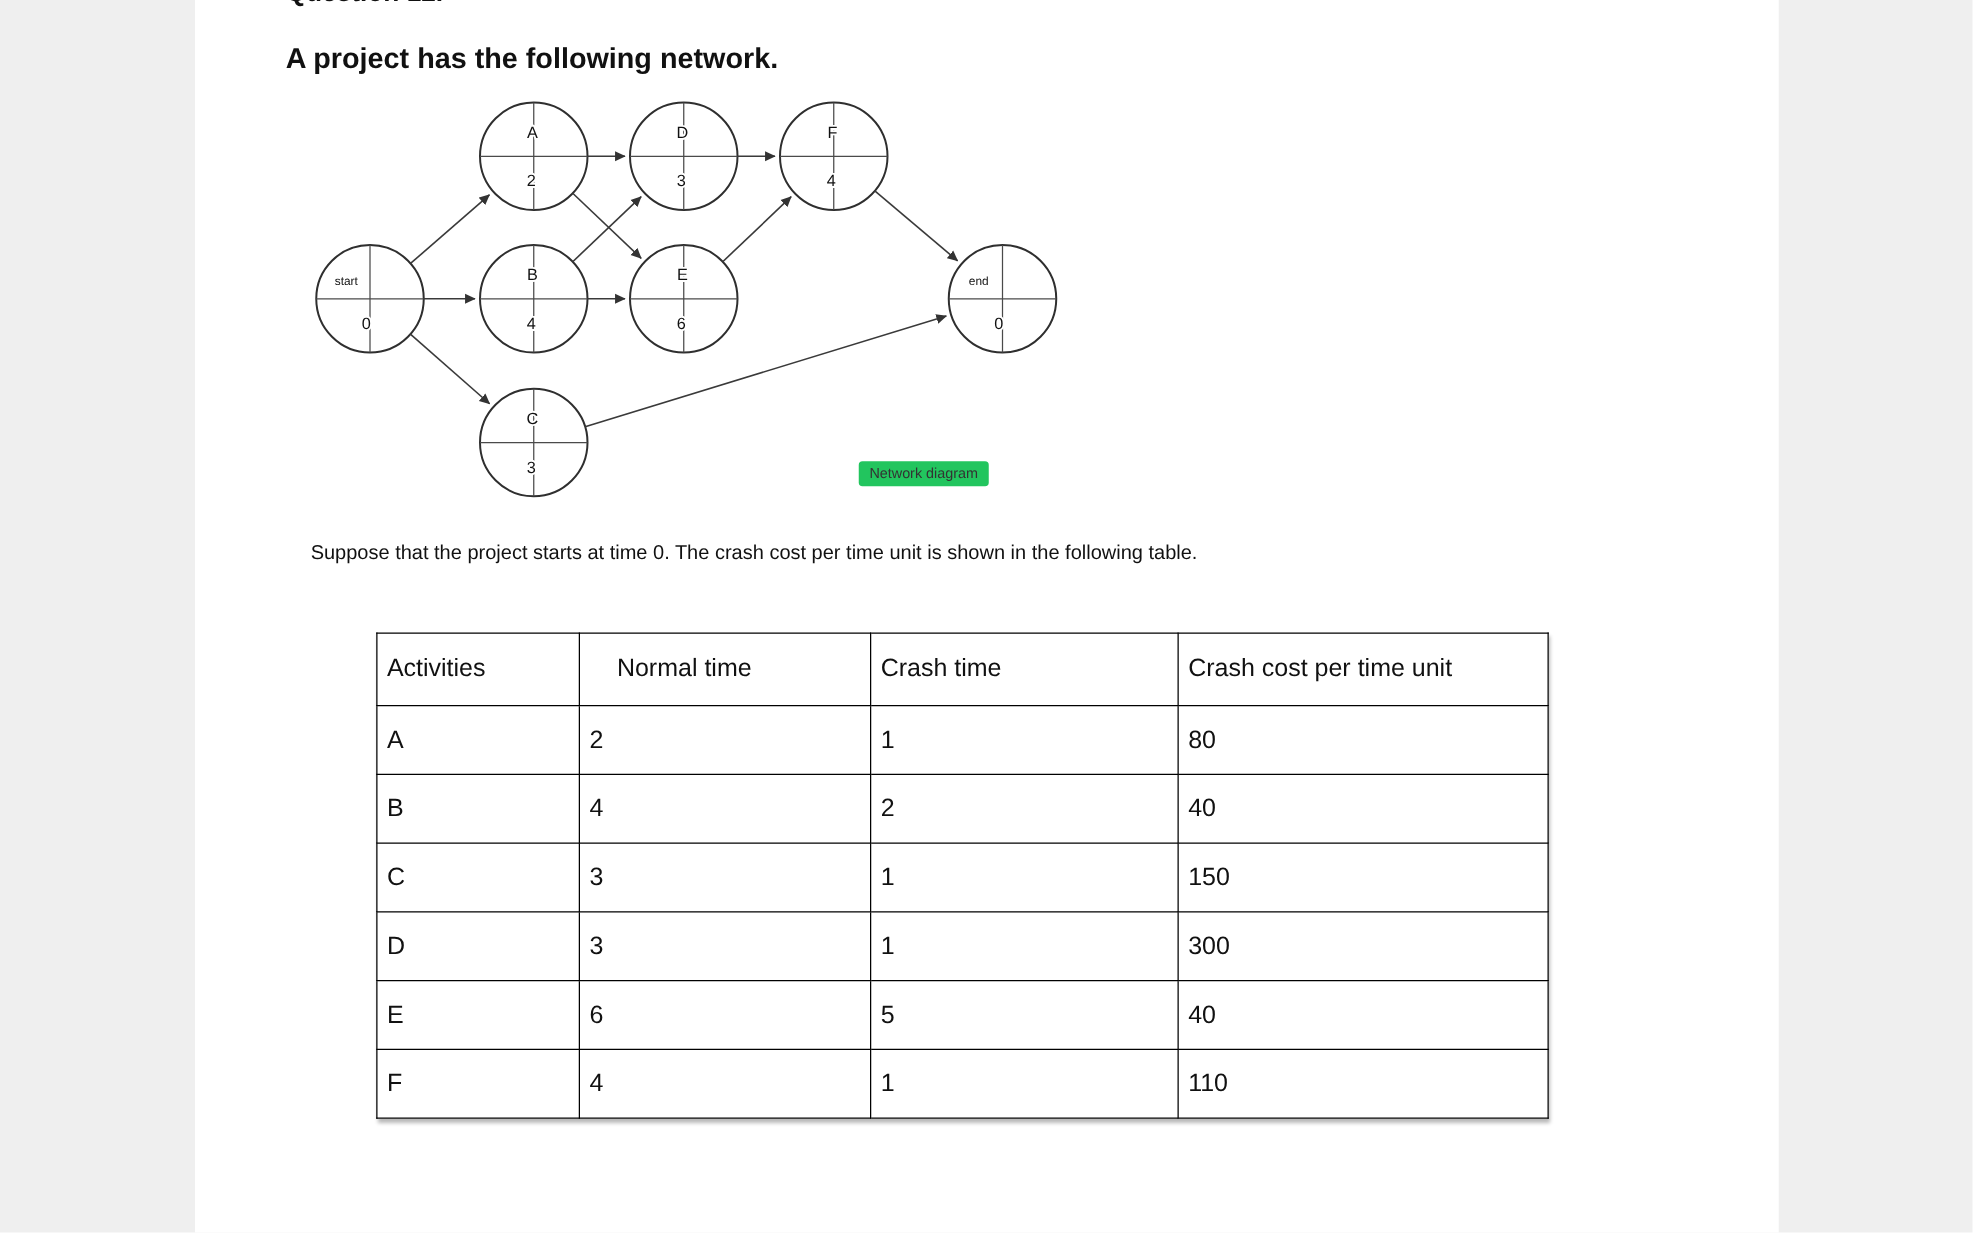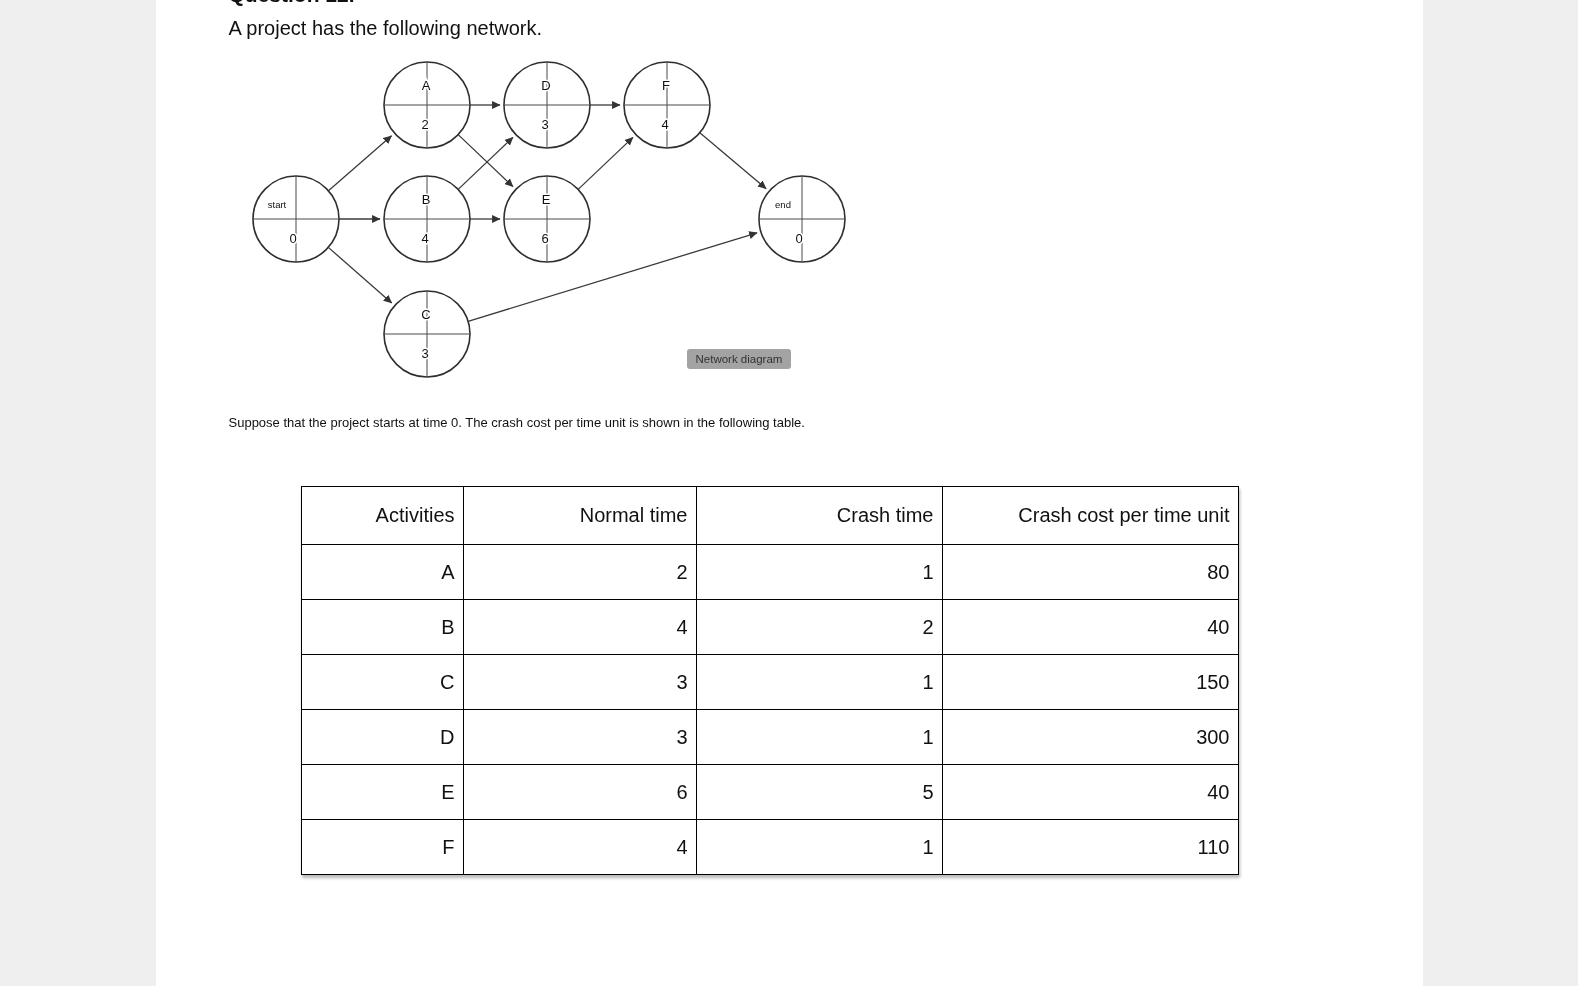--- a/index.html
+++ b/index.html
@@ -23,22 +23,23 @@
     height: 9px;
     overflow: hidden;
   }
   .clipped-heading h2 {
     font-size: 21px;
     font-weight: bold;
     margin-top: -17px;
     color: #111;
   }
   .intro {
-    font-size: 20px;
-    margin-top: 8px;
+    font-size: 23px;
+    margin-top: 24px;
+    font-weight: bold;
   }
   .diagram-wrap {
     position: relative;
     width: 720px;
     height: 340px;
     margin-top: 12px;
   }
   .node-circle { fill: #ffffff; stroke: #2f2f2f; stroke-width: 1.6; }
   .node-cross  { stroke: #4a4a4a; stroke-width: 1; }
   .edge        { stroke: #3a3a3a; stroke-width: 1.3; }
@@ -49,42 +50,43 @@
     stroke-width: 3px;
     font-family: "Liberation Sans", sans-serif;
   }
   .node-label  { font-size: 13px; text-anchor: middle; }
   .node-value  { font-size: 13px; text-anchor: middle; }
   .node-label-small { font-size: 9.5px; text-anchor: middle; }
   .diagram-badge {
     position: absolute;
     left: 458px;
     top: 297px;
-    background: #a3a3a3;
+    background: #22c55e;
     color: #333;
     font-size: 11.5px;
     padding: 4px 9px;
     border-radius: 3px;
     white-space: nowrap;
   }
   .para {
-    font-size: 13px;
+    font-size: 16px;
     line-height: 30px;
     margin-top: 16px;
+    margin-left: 20px;
   }
   .para span { display: block; }
   table.crash-table {
     border-collapse: collapse;
     margin: 48px 0 0 72px;
     background: #fff;
     box-shadow: 1px 3px 3px rgba(0,0,0,0.28);
   }
   table.crash-table th, table.crash-table td {
     border: 1px solid #000;
-    text-align: right;
+    text-align: left;
     vertical-align: middle;
     font-size: 20px;
     font-weight: 400;
     padding: 0 8px;
   }
   table.crash-table th { height: 58px; }
   table.crash-table td { height: 55px; }
 </style>
 </head>
 <body>

